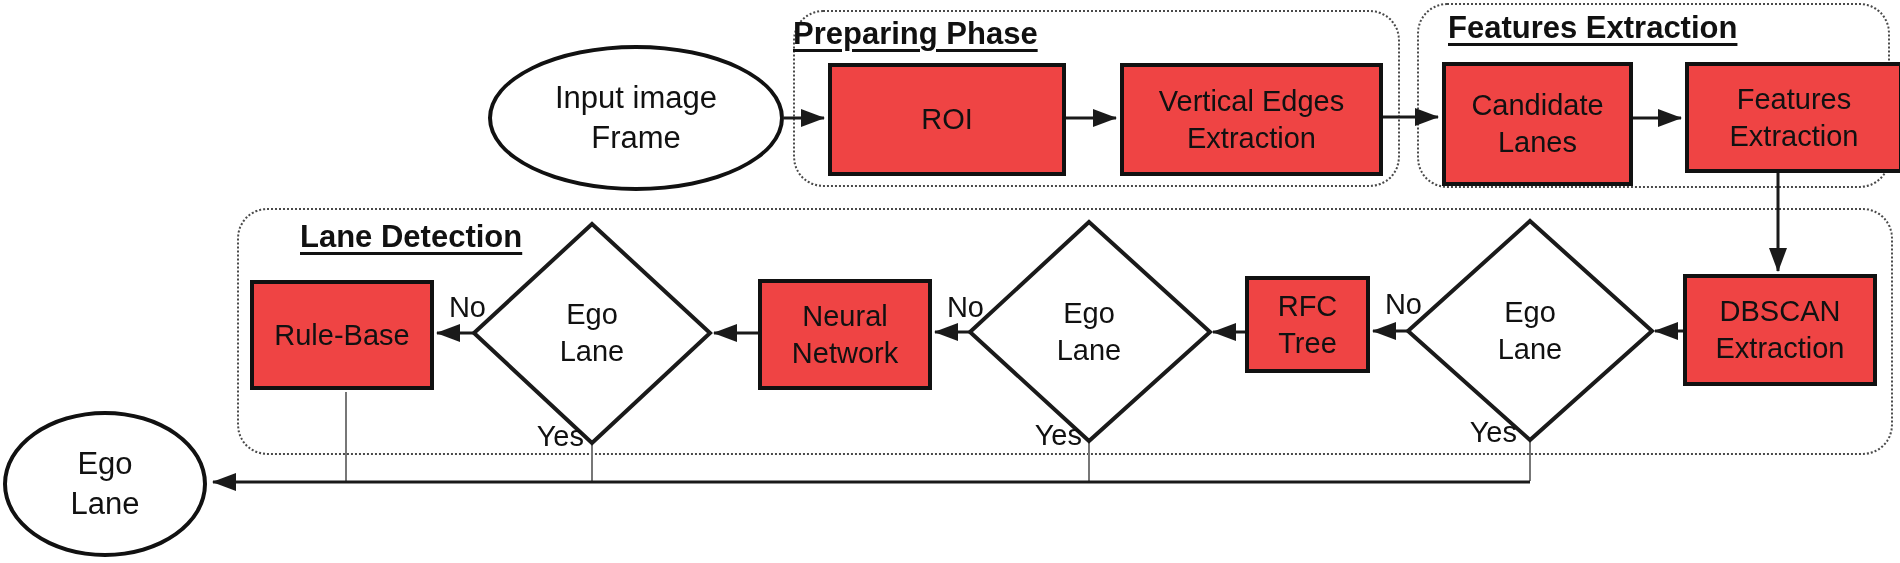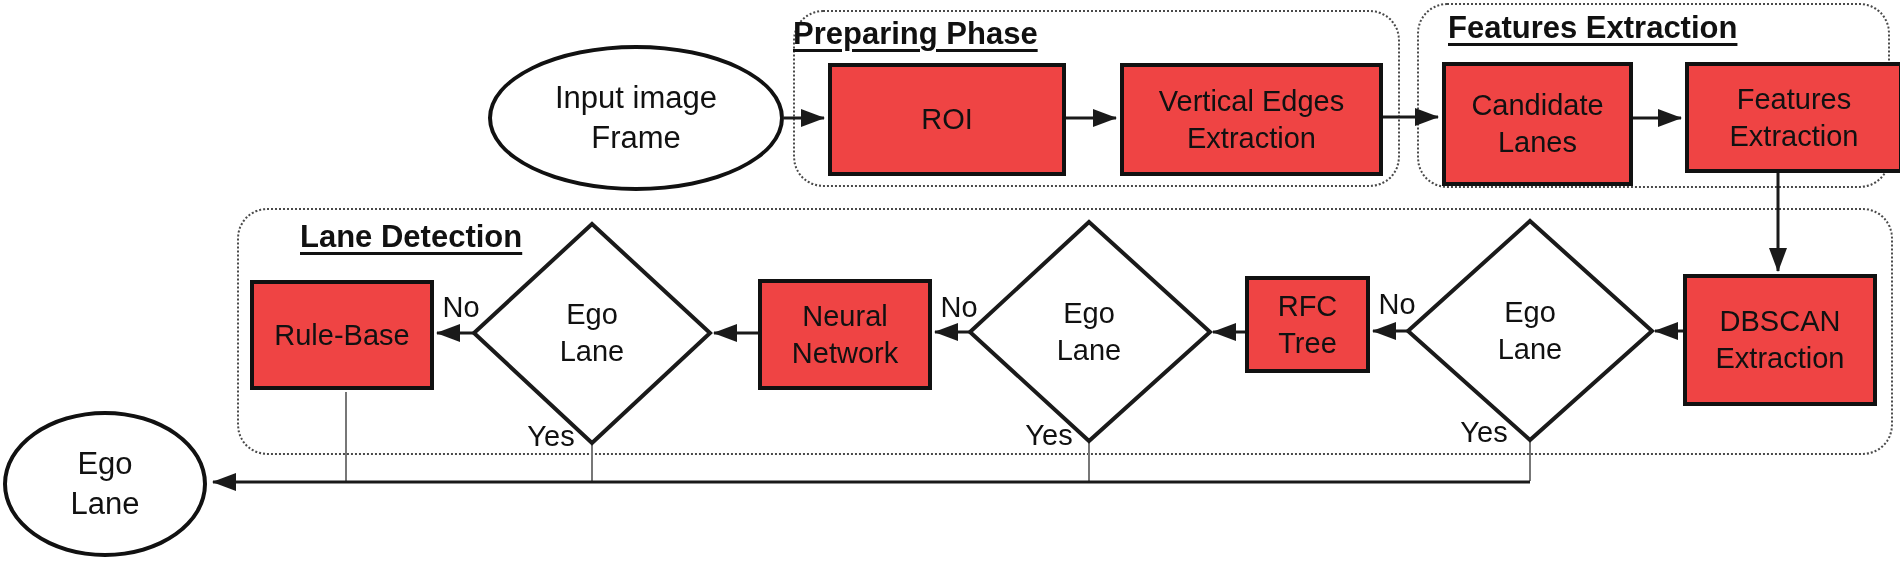--- a/index.html
+++ b/index.html
@@ -28,21 +28,21 @@
     box-sizing:border-box;z-index:2;text-align:center;
     font-size:29px;line-height:37px;
   }
   .svg-layer{position:absolute;left:0;top:0;z-index:1;pointer-events:none;}
   .diamond-label{
     position:absolute;z-index:2;text-align:center;
     font-size:29px;line-height:37px;color:#111;
   }
   .edge-label{
     position:absolute;z-index:3;font-size:29px;color:#111;white-space:nowrap;
-    text-align:center;
+    text-align:right;
   }
 </style>
 </head>
 <body>
 
 <div class="stage">
 
   <div class="group" style="left:793px;top:10px;width:607px;height:177px"></div>
   <div class="group" style="left:1417px;top:3px;width:473px;height:185px"></div>
   <div class="group" style="left:237px;top:208px;width:1656px;height:247px"></div>
@@ -109,21 +109,21 @@
   </div>
   <div class="box" style="left:1442px;top:62px;width:191px;height:124px">
     <span>Candidate</span>
     <span>Lanes</span>
   </div>
   <div class="box" style="left:1685px;top:62px;width:218px;height:111px">
     <span>Features</span>
     <span>Extraction</span>
   </div>
 
-  <div class="box" style="left:1683px;top:274px;width:194px;height:132px">
+  <div class="box" style="left:1683px;top:274px;width:194px;height:112px">
     <span>DBSCAN</span>
     <span>Extraction</span>
   </div>
   <div class="box" style="left:1245px;top:276px;width:125px;height:97px">
     <span>RFC</span>
     <span>Tree</span>
   </div>
   <div class="box" style="left:758px;top:279px;width:174px;height:111px">
     <span>Neural</span>
     <span>Network</span>

